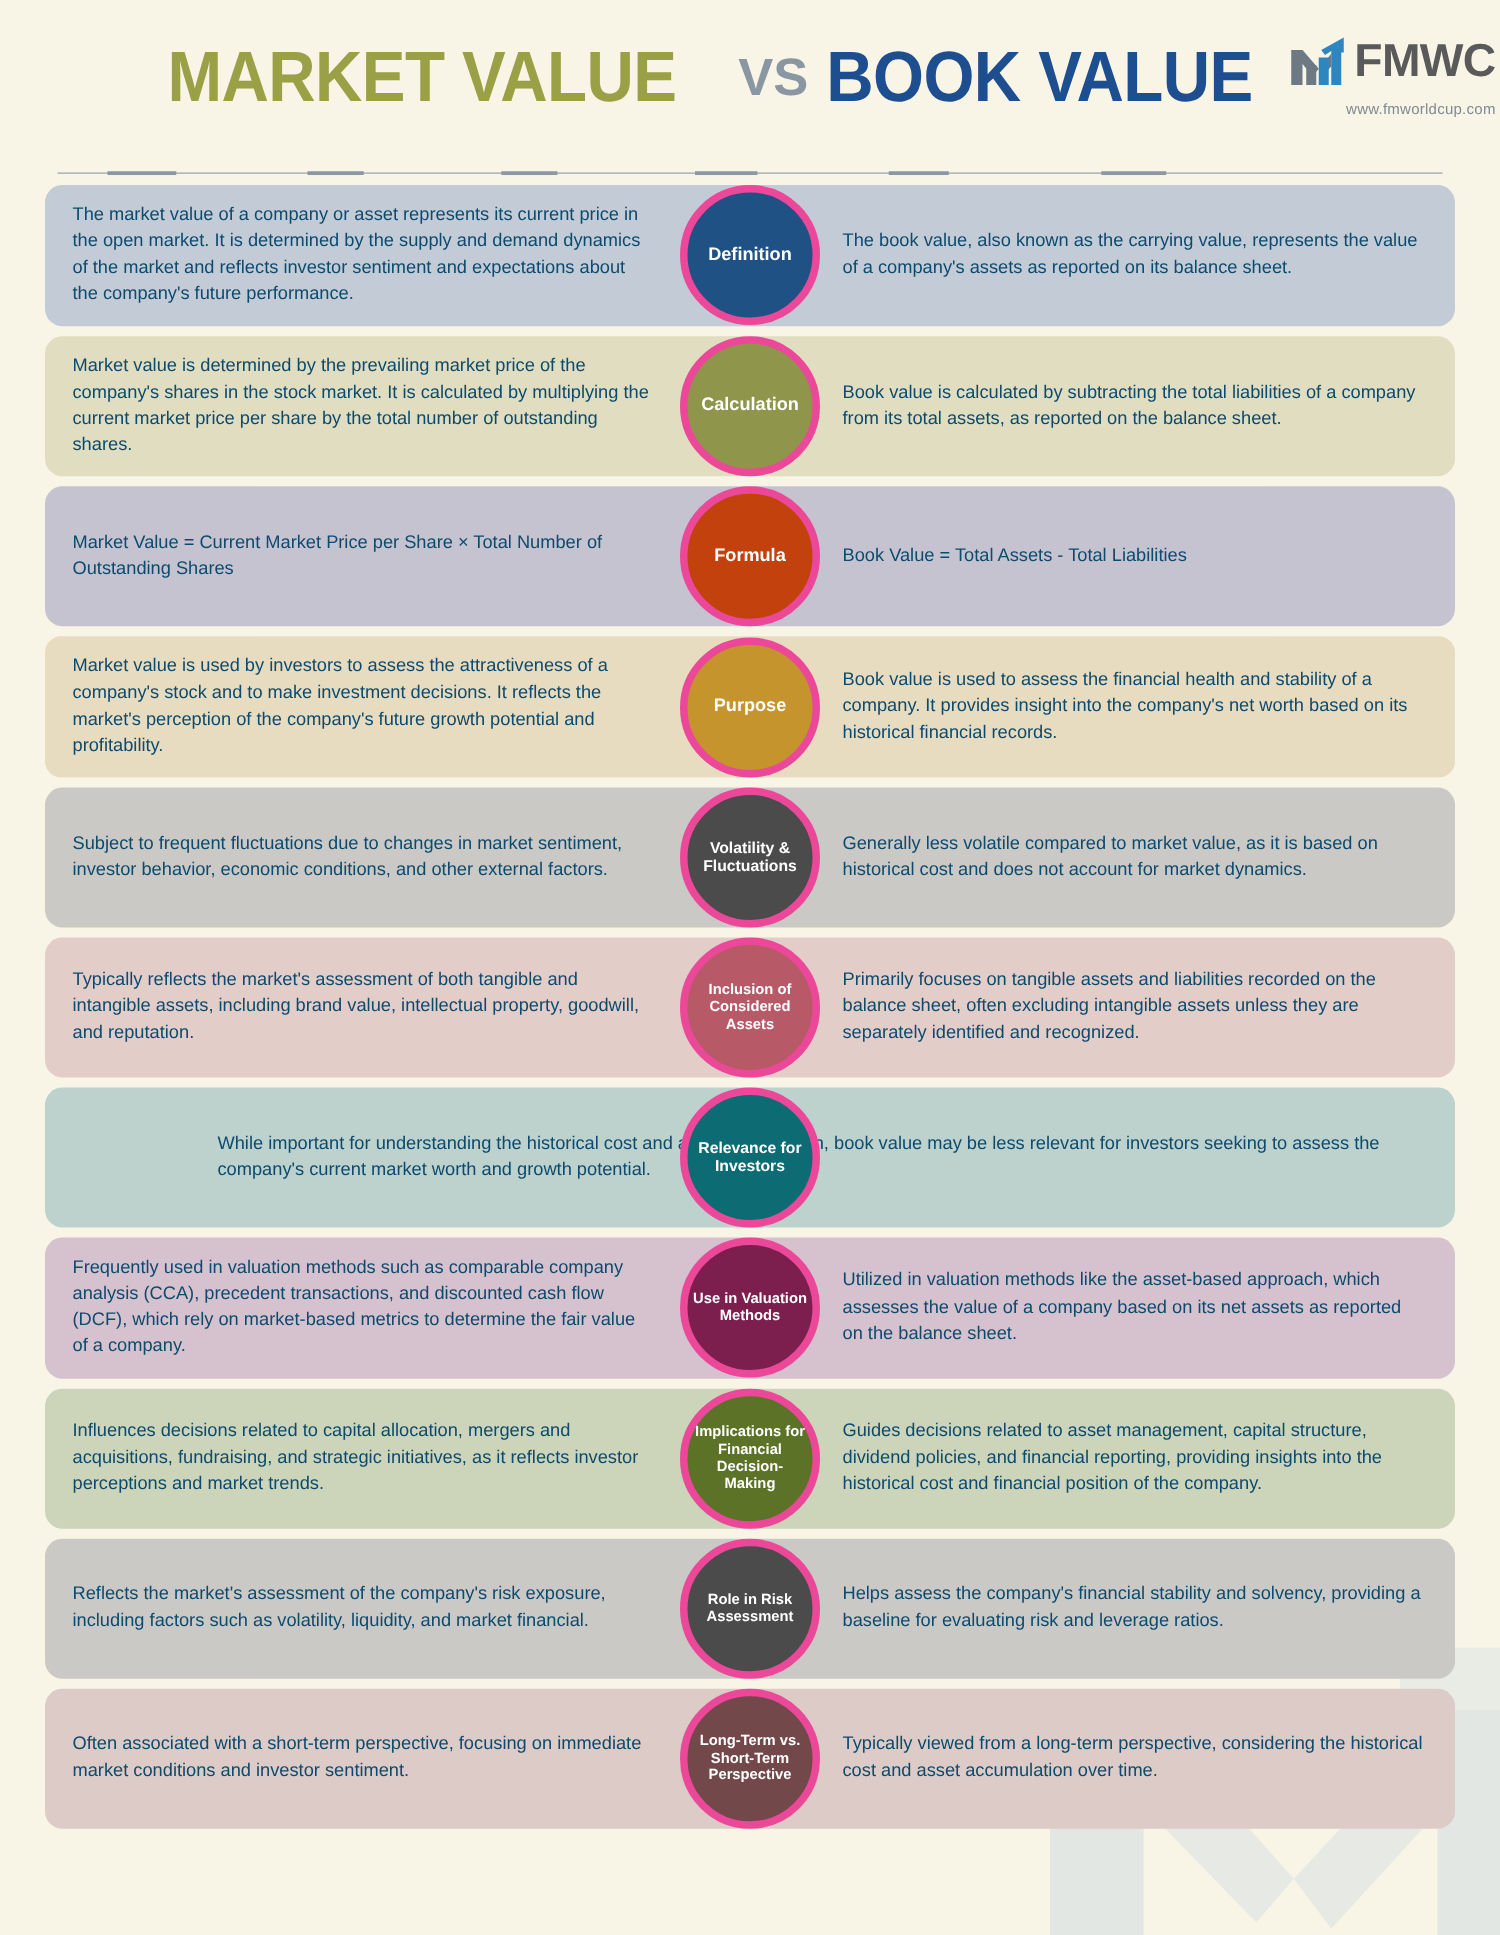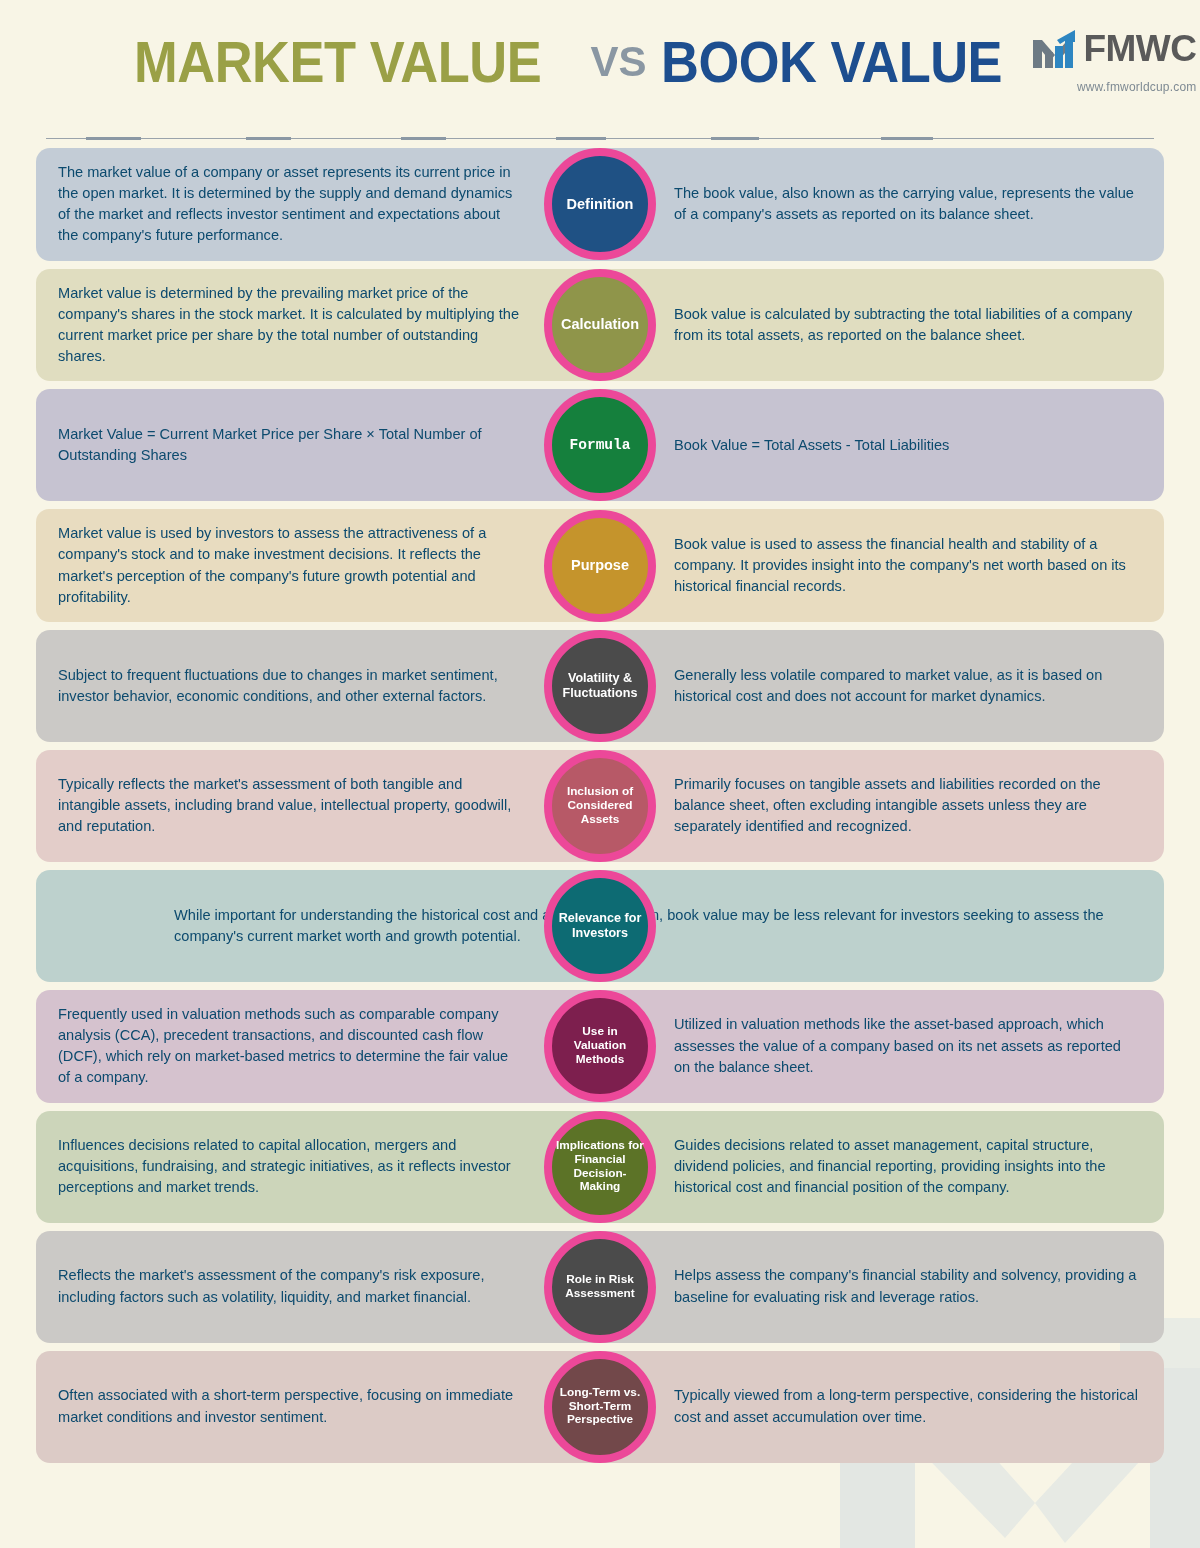--- a/index.html
+++ b/index.html
@@ -134,21 +134,21 @@
   .col.right { flex: 1 1 auto; padding-left: 10px; padding-right: 24px; }
 
   .badge {
     position: absolute;
     left: 50%;
     top: 50%;
     transform: translate(-50%, -50%);
     width: 112px;
     height: 112px;
     border-radius: 50%;
-    border: 8px solid #ec4899;
+    border: 6px solid #ec4899;
     display: flex;
     align-items: center;
     justify-content: center;
     text-align: center;
     color: #ffffff;
     font-size: 14.5px;
     font-weight: 600;
     line-height: 1.18;
     padding: 4px;
     z-index: 5;
@@ -215,21 +215,21 @@
       <div class="row" style="background: rgb(224, 221, 192);">
         <div class="col left">Market value is determined by the prevailing market price of the company's shares in the stock market. It is calculated by multiplying the current market price per share by the total number of outstanding shares.</div>
         <div class="col mid"></div>
         <div class="col right">Book value is calculated by subtracting the total liabilities of a company from its total assets, as reported on the balance sheet.</div>
         <div class="badge" style="background: rgb(143, 149, 74);">Calculation</div>
       </div>
       <div class="row" style="background: rgb(198, 195, 209);">
         <div class="col left">Market Value = Current Market Price per Share × Total Number of Outstanding Shares</div>
         <div class="col mid"></div>
         <div class="col right">Book Value = Total Assets - Total Liabilities</div>
-        <div class="badge" style="background: #15803d; font-family: Liberation Mono, monospace;">Formula</div>
+        <div class="badge" style="background: #c2410c;">Formula</div>
       </div>
       <div class="row" style="background: rgb(232, 220, 192); border-radius: 13px;">
         <div class="col left">Market value is used by investors to assess the attractiveness of a company's stock and to make investment decisions. It reflects the market's perception of the company's future growth potential and profitability.</div>
         <div class="col mid"></div>
         <div class="col right">Book value is used to assess the financial health and stability of a company. It provides insight into the company's net worth based on its historical financial records.</div>
         <div class="badge" style="background: rgb(197, 148, 44);">Purpose</div>
       </div>
       <div class="row" style="background: rgb(203, 201, 198);">
         <div class="col left">Subject to frequent fluctuations due to changes in market sentiment, investor behavior, economic conditions, and other external factors.</div>
         <div class="col mid"></div>

